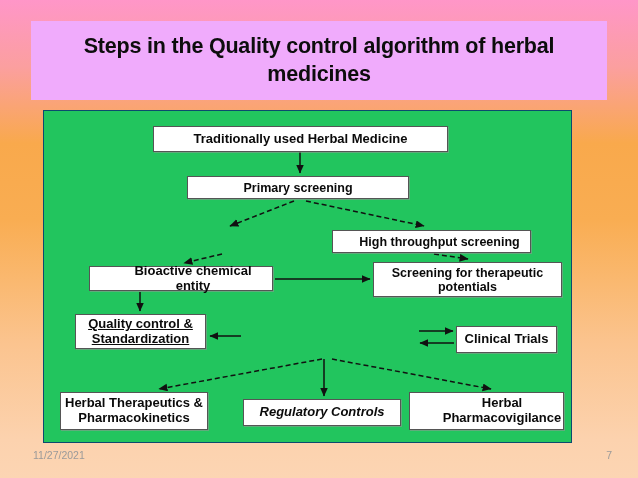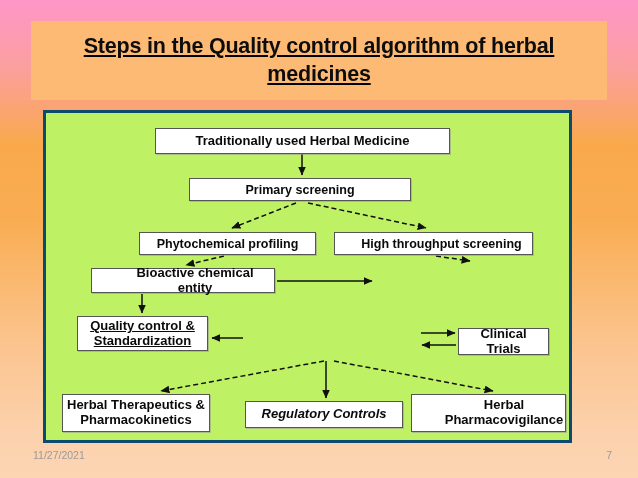--- a/index.html
+++ b/index.html
@@ -13,35 +13,34 @@
         #f9ad52 46%,
         #fbc48f 72%,
         #fcd2ae 92%,
         #fcd5b3 100%);
     position:relative;
   }
 
   
   #title-banner{
     position:absolute;left:31px;top:21px;width:576px;height:79px;
-    background:#fdba74;
+    background:#f0abfc;
     display:flex;align-items:center;justify-content:center;
     text-align:center;
-    text-decoration:underline;
   }
   #title-banner .title-text{
     font-size:21.5px;font-weight:bold;color:#0d0d0d;line-height:1.26;
     letter-spacing:-0.2px;padding:0 8px;
   }
 
   
   #diagram-frame{
     position:absolute;left:43px;top:110px;width:529px;height:333px;
-    background:#bef264;
-    border:3px solid #0c4a6e;
+    background:#22c55e;
+    border:1px solid #0c4a6e;
     box-sizing:border-box;
   }
   #diagram-canvas{position:absolute;left:0;top:0;width:527px;height:331px;}
 
   
   .fbox{
     position:absolute;
     box-sizing:border-box;
     background:#ffffff;
     border:1.4px solid #555;
@@ -56,21 +55,21 @@
 
   
   #box-traditional      {left:109px; top:15px;  width:295px; height:26px; font-size:13px;}
   #box-primary          {left:143px; top:65px;  width:222px; height:23px; font-size:12.5px;}
   #box-phyto            {left:93px;  top:119px; width:177px; height:23px; font-size:12.5px;}
   #box-hts              {left:288px; top:119px; width:199px; height:23px; font-size:12.5px;padding-left:16px;}
   #box-bioactive        {left:45px;  top:155px; width:184px; height:25px; font-size:13px;padding-left:24px;}
   #box-screening-ther   {left:329px; top:151px; width:189px; height:35px; font-size:12.5px;}
   #box-quality          {left:31px;  top:203px; width:131px; height:35px; font-size:13px;text-decoration:underline;}
   #box-formulation      {left:199px; top:207px; width:174px; height:38px; font-size:13px;}
-  #box-clinical         {left:412px; top:215px; width:91px; height:27px; font-size:13px;}
+  #box-clinical         {left:412px; top:215px; width:101px; height:27px; font-size:13px;}
   #box-herbal-thera     {left:16px;   top:281px; width:148px; height:38px; font-size:13px;}
   #box-regulatory       {left:199px; top:288px; width:158px; height:27px; font-size:13px;font-style:italic;}
   #box-pharmacovig      {left:365px; top:281px; width:155px; height:38px; font-size:13px;padding-left:31px;}
 
   
   #footer{
     position:absolute;left:0;top:449px;width:638px;height:20px;
     color:#9a9a9a;font-size:10.5px;
   }
   #footer-date{position:absolute;left:33px;top:0;}
@@ -121,28 +120,28 @@
       <line x1="288" y1="248" x2="447" y2="278" stroke-dasharray="5,3"></line>
     </g>
   </svg>
 
   <div class="fbox" id="box-traditional">
     <span>Traditionally used Herbal Medicine</span>
   </div>
   <div class="fbox" id="box-primary">
     <span>Primary screening</span>
   </div>
-  <div class="fbox" id="box-phyto">
-    <span>Phytochemical profiling</span>
-  </div>
   <div class="fbox" id="box-hts">
     <span>High throughput screening</span>
   </div>
   <div class="fbox" id="box-bioactive">
     <span>Bioactive chemical entity</span>
+  </div>
+  <div class="fbox" id="box-screening-ther">
+    <span>Screening for therapeutic potentials</span>
   </div>
   <div class="fbox" id="box-quality">
     <span>Quality control &amp; Standardization</span>
   </div>
   <div class="fbox" id="box-clinical">
     <span>Clinical Trials</span>
   </div>
   <div class="fbox" id="box-herbal-thera">
     <span>Herbal Therapeutics &amp; Pharmacokinetics</span>
   </div>

